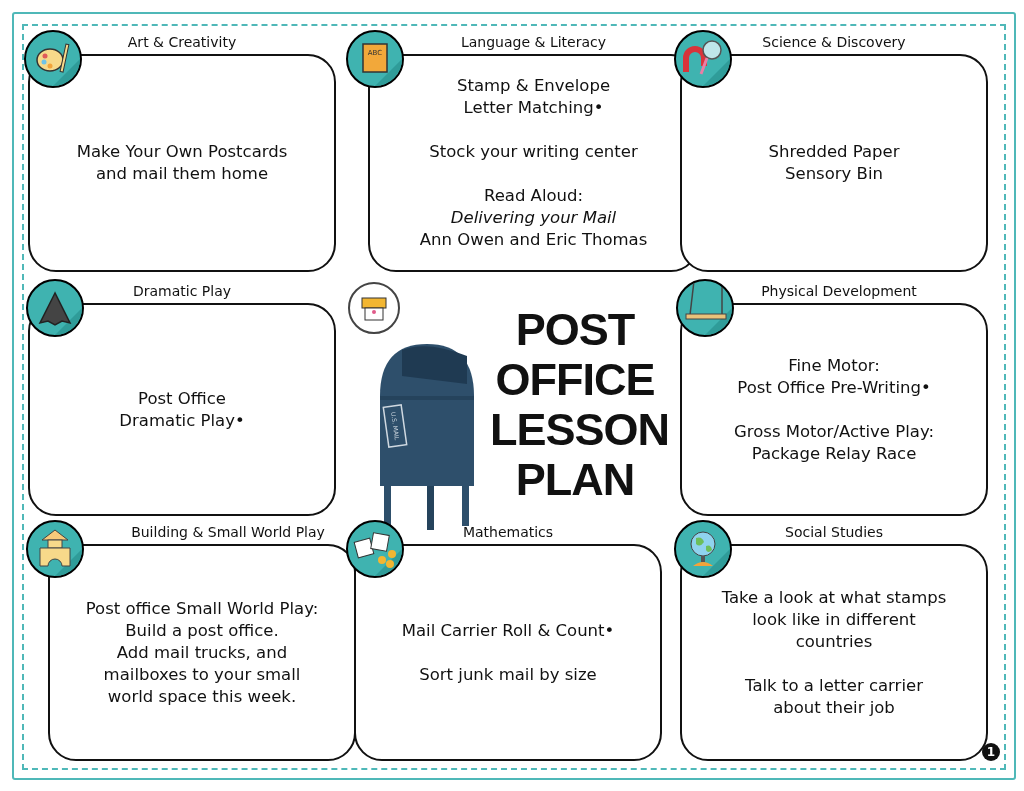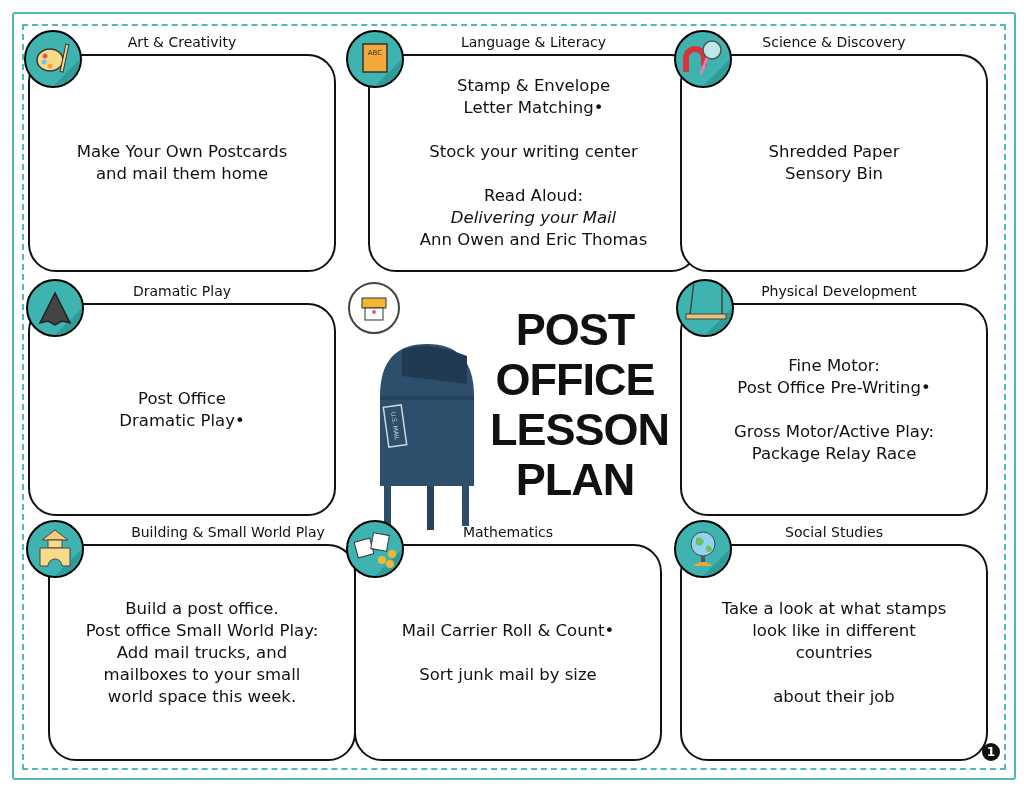--- a/index.html
+++ b/index.html
@@ -142,22 +142,22 @@
       <path d="M27 54 L54 27 L54 54Z" fill="#2f9c99"></path>
       <line x1="16" y1="0" x2="12" y2="34" stroke="#444" stroke-width="1.5"></line>
       <line x1="44" y1="0" x2="44" y2="34" stroke="#444" stroke-width="1.5"></line>
       <rect x="8" y="33" width="40" height="5" fill="#e9c27a" stroke="#444" stroke-width="1"></rect>
     </svg>
 </div>
 
 <div class="card" style="left:28px; top:520px; width:308px; height:241px;margin-left:20px;">
   <div class="title" style="padding-left:52px;">Building &amp; Small World Play</div>
   <div class="box">
+    <p class="para">Post office Small World Play:</p>
     <p class="para">Build a post office.</p>
-    <p class="para">Post office Small World Play:</p>
     <p class="para">Add mail trucks, and</p>
     <p class="para">mailboxes to your small</p>
     <p class="para">world space this week.</p>
   </div>
 </div>
 <div class="icon" style="left:26px; top:520px;">
   <svg viewBox="0 0 54 54">
       <path d="M27 54 L54 27 L54 54Z" fill="#2f9c99"></path>
       <path d="M27 8 L40 18 L14 18 Z" fill="#f7c97a" stroke="#444" stroke-width="1"></path>
       <rect x="20" y="18" width="14" height="8" fill="#f7d98a" stroke="#444" stroke-width="1"></rect>
@@ -184,20 +184,21 @@
     </svg>
 </div>
 
 <div class="card" style="left:680px; top:520px; width:308px; height:241px;">
   <div class="title">Social Studies</div>
   <div class="box">
     <p class="para">Take a look at what stamps</p>
     <p class="para">look like in different</p>
     <p class="para">countries</p>
     <div class="gap"></div>
+    <p class="para">Talk to a letter carrier</p>
     <p class="para">about their job</p>
   </div>
 </div>
 <div class="icon" style="left:674px; top:520px;">
   <svg viewBox="0 0 54 54">
       <path d="M27 54 L54 27 L54 54Z" fill="#2f9c99"></path>
       <circle cx="27" cy="22" r="12" fill="#8fd3ee" stroke="#444" stroke-width="1"></circle>
       <path d="M20 16 Q26 14 28 20 Q24 26 20 22 Z" fill="#6cbf5b"></path>
       <path d="M30 24 Q35 22 36 28 Q32 32 30 28 Z" fill="#6cbf5b"></path>
       <rect x="25" y="34" width="4" height="6" fill="#555"></rect>

